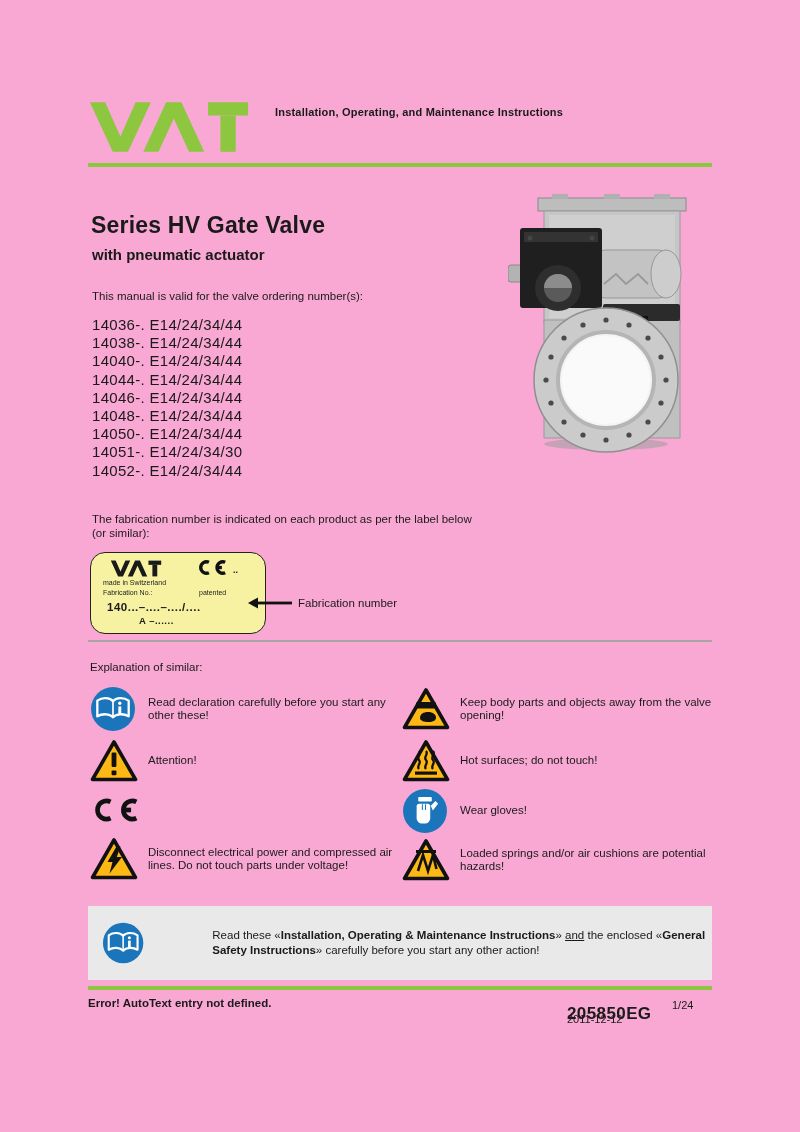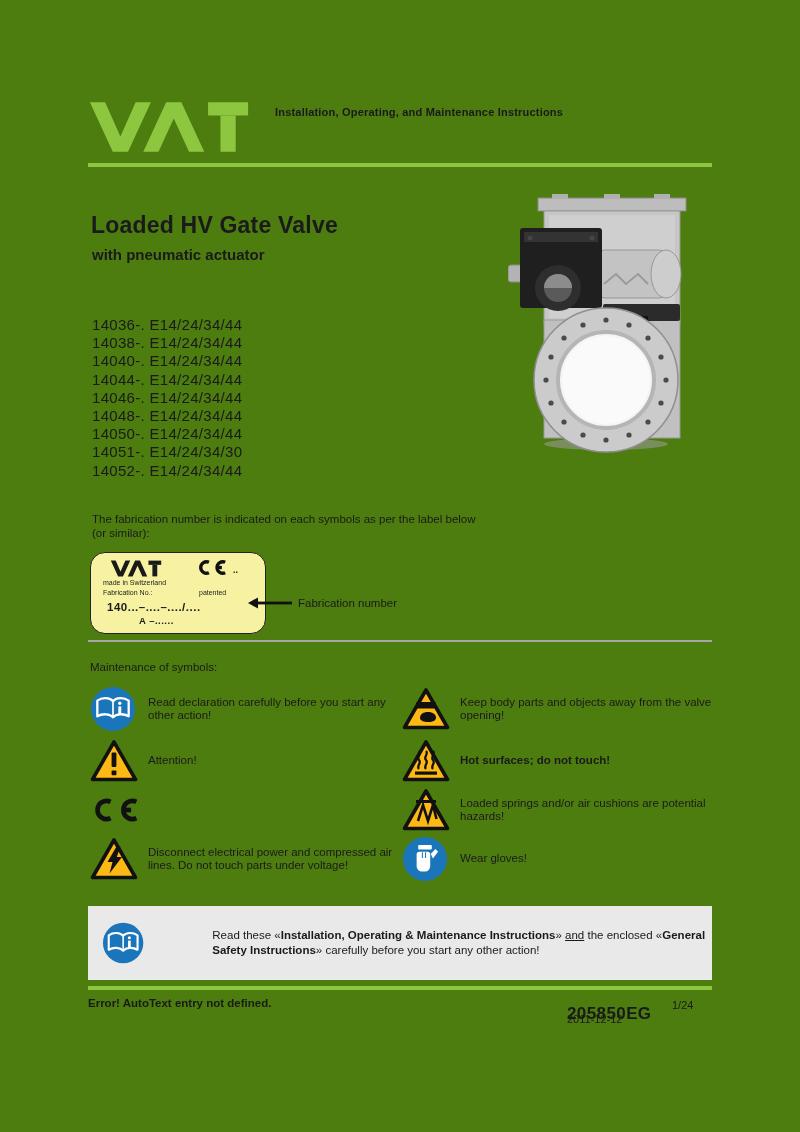--- a/index.html
+++ b/index.html
@@ -1,17 +1,17 @@
 <!DOCTYPE html>
 <html><head>
 <meta charset="utf-8">
 <style>
   html,body { margin:0; padding:0; background:#ffffff; }
   .page {
-    position:relative; width:800px; height:1132px; background:#4d7c0f;
+    position:relative; width:800px; height:1132px; background:#f9a8d4;
     font-family:"Liberation Sans","DejaVu Sans",sans-serif; color:#1a1a1a;
     overflow:hidden;
   }
   .abs { position:absolute; }
 
   
   .hdr-line1 { font-size:11px; font-weight:bold; letter-spacing:0.2px; }
   .hdr-line2 { font-size:14.5px; font-weight:bold; margin-top:6px; }
   .rule-green { background:#8DC63F; height:3.5px; }
   .rule-gray  { background:#a6a6a6; height:1.6px; }
@@ -68,23 +68,24 @@
     <polygon points="126,2 168,2 168,16 126,16" fill="#8DC63F"></polygon>
     <polygon points="139,16 155,16 155,54 139,54" fill="#8DC63F"></polygon>
   </svg>
 
   <div class="abs" style="left:275px; top:106px;">
     <div class="hdr-line1">Installation, Operating, and Maintenance Instructions</div>
   </div>
 
   <div class="abs rule-green" style="left:88px; top:163px; width:624px;"></div>
 
-  <div class="abs title" style="left:91px; top:212px;">Loaded HV Gate Valve</div>
+  <div class="abs title" style="left:91px; top:212px;">Series HV Gate Valve</div>
   <div class="abs subtitle" style="left:92px; top:246px;">with pneumatic actuator</div>
 
+  <div class="abs bodytext" style="left:92px; top:289px;">This manual is valid for the valve ordering number(s):</div>
 
   <div class="abs orders" style="left:92px; top:316px;">
     <div>14036-. E14/24/34/44</div>
     <div>14038-. E14/24/34/44</div>
     <div>14040-. E14/24/34/44</div>
     <div>14044-. E14/24/34/44</div>
     <div>14046-. E14/24/34/44</div>
     <div>14048-. E14/24/34/44</div>
     <div>14050-. E14/24/34/44</div>
     <div>14051-. E14/24/34/30</div>
@@ -131,21 +132,21 @@
         <circle cx="43" cy="211" r="2.6"></circle>
       <circle cx="38" cy="188" r="2.6"></circle>
         <circle cx="43" cy="165" r="2.6"></circle>
       <circle cx="56" cy="146" r="2.6"></circle>
         <circle cx="75" cy="133" r="2.6"></circle>
     </g>
     <circle cx="98" cy="188" r="48" fill="#f4f4f4" stroke="#b5b5b5" stroke-width="4"></circle>
     <circle cx="98" cy="188" r="44" fill="#fafafa"></circle>
   </svg>
 
-  <div class="abs bodytext" style="left:92px; top:512px; width:388px;">The fabrication number is indicated on each symbols as per the label below (or similar):</div>
+  <div class="abs bodytext" style="left:92px; top:512px; width:388px;">The fabrication number is indicated on each product as per the label below (or similar):</div>
 
   <div class="abs fab-label" style="left:90px; top:552px;">
     <svg class="abs" style="left:18px; top:7px;" width="54" height="17" viewBox="0 0 170 56">
       <polygon points="2,2 18,2 34,38 50,2 66,2 42,54 26,54" fill="#1a1a1a"></polygon>
       <polygon points="58,54 82,2 98,2 122,54 106,54 90,19 74,54" fill="#1a1a1a"></polygon>
       <polygon points="126,2 168,2 168,16 126,16" fill="#1a1a1a"></polygon>
       <polygon points="139,16 155,16 155,54 139,54" fill="#1a1a1a"></polygon>
     </svg>
     <svg class="abs" style="left:105px; top:6px;" width="34" height="17" viewBox="0 0 92 44">
       <path d="M35,8 A15.5,15.5 0 1 0 35,36" stroke="#111" stroke-width="9" fill="none"></path>
@@ -161,35 +162,35 @@
   </div>
 
   <svg class="abs" style="left:248px; top:597px;" width="44" height="12" viewBox="0 0 44 12">
     <polygon points="0,6 10,0.5 10,11.5" fill="#111"></polygon>
     <rect x="9" y="4.6" width="35" height="2.8" fill="#111"></rect>
   </svg>
   <div class="abs pointer-label" style="left:298px; top:597px;">Fabrication number</div>
 
   <div class="abs rule-gray" style="left:88px; top:640px; width:624px;"></div>
 
-  <div class="abs sym-heading" style="left:90px; top:661px;">Maintenance of symbols:</div>
+  <div class="abs sym-heading" style="left:90px; top:661px;">Explanation of similar:</div>
 
   <div class="sym-col" style="left:90px; width:320px;">
 
     <div class="sym-row" style="height:54px;">
       <div class="sym-icon-cell">
         <svg width="46" height="46" viewBox="0 0 44 44">
           <circle cx="22" cy="22" r="21" fill="#1B75BB"></circle>
           <path d="M7,14 C12,10.5 19,11 22,14.5 C25,11 32,10.5 37,14 L37,29 C32,26 25,26.5 22,30 C19,26.5 12,26 7,29 Z" fill="none" stroke="#fff" stroke-width="2.2" stroke-linejoin="round"></path>
           <line x1="22" y1="14.5" x2="22" y2="30" stroke="#fff" stroke-width="1.6"></line>
           <circle cx="28.5" cy="16.5" r="1.6" fill="#fff"></circle>
           <rect x="27.1" y="19.5" width="2.8" height="7.5" fill="#fff"></rect>
         </svg>
       </div>
-      <div class="sym-text" style="width:262px;">Read declaration carefully before you start any other action!</div>
+      <div class="sym-text" style="width:262px;">Read declaration carefully before you start any other these!</div>
     </div>
 
     <div class="sym-row" style="height:50px;">
       <div class="sym-icon-cell">
         <svg width="48" height="44" viewBox="0 0 48 44">
           <path d="M24,3 L45.5,40.5 L2.5,40.5 Z" fill="#FDB815" stroke="#111" stroke-width="3.6" stroke-linejoin="round"></path>
           <rect x="21.6" y="13.5" width="4.8" height="14.5" rx="1.2" fill="#111"></rect>
           <rect x="21.6" y="31.5" width="4.8" height="4.8" rx="0.8" fill="#111"></rect>
         </svg>
       </div>
@@ -233,46 +234,46 @@
     <div class="sym-row" style="height:50px;">
       <div class="sym-icon-cell">
         <svg width="48" height="44" viewBox="0 0 48 44">
           <path d="M24,3 L45.5,40.5 L2.5,40.5 Z" fill="#FDB815" stroke="#111" stroke-width="3.6" stroke-linejoin="round"></path>
           <path d="M17,12 c3,3 -3,6 0,9 c3,3 -3,6 0,9" stroke="#111" stroke-width="2.3" fill="none"></path>
           <path d="M24,12 c3,3 -3,6 0,9 c3,3 -3,6 0,9" stroke="#111" stroke-width="2.3" fill="none"></path>
           <path d="M31,12 c3,3 -3,6 0,9 c3,3 -3,6 0,9" stroke="#111" stroke-width="2.3" fill="none"></path>
           <rect x="13" y="32.5" width="22" height="3.2" fill="#111"></rect>
         </svg>
       </div>
-      <div class="sym-text" style="width:252px;font-weight:bold;">Hot surfaces; do not touch!</div>
-    </div>
-
-    <div class="sym-row" style="height:48px;">
-      <div class="sym-icon-cell">
-        <svg width="48" height="44" viewBox="0 0 48 44">
-          <path d="M24,3 L45.5,40.5 L2.5,40.5 Z" fill="#FDB815" stroke="#111" stroke-width="3.6" stroke-linejoin="round"></path>
-          <rect x="14" y="12" width="20" height="3" fill="#111"></rect>
-          <path d="M16,33 L21,17 L26,33 L31,17 L34.5,31" stroke="#111" stroke-width="2.6" fill="none"></path>
-        </svg>
-      </div>
-      <div class="sym-text" style="width:252px;">Loaded springs and/or air cushions are potential hazards!</div>
+      <div class="sym-text" style="width:252px;">Hot surfaces; do not touch!</div>
     </div>
 
     <div class="sym-row" style="height:50px;">
       <div class="sym-icon-cell">
         <svg width="46" height="46" viewBox="0 0 44 44">
           <circle cx="22" cy="22" r="21" fill="#1B75BB"></circle>
           <rect x="15.5" y="8.5" width="13" height="4.5" rx="1" fill="#fff"></rect>
           <path d="M16.5,15 h8 a2.5,2.5 0 0 1 2.5,2.5 v11.5 a5,5 0 0 1 -5,5 h-3 a5,5 0 0 1 -5,-5 v-11.5 a2.5,2.5 0 0 1 2.5,-2.5 Z" fill="#fff"></path>
           <path d="M27.5,17 l4.5,-4.5 2.5,2.5 -5,6.5 Z" fill="#fff"></path>
           <line x1="19.5" y1="15.5" x2="19.5" y2="21" stroke="#1B75BB" stroke-width="1"></line>
           <line x1="22.5" y1="15.5" x2="22.5" y2="21" stroke="#1B75BB" stroke-width="1"></line>
         </svg>
       </div>
       <div class="sym-text" style="width:252px;">Wear gloves!</div>
+    </div>
+
+    <div class="sym-row" style="height:48px;">
+      <div class="sym-icon-cell">
+        <svg width="48" height="44" viewBox="0 0 48 44">
+          <path d="M24,3 L45.5,40.5 L2.5,40.5 Z" fill="#FDB815" stroke="#111" stroke-width="3.6" stroke-linejoin="round"></path>
+          <rect x="14" y="12" width="20" height="3" fill="#111"></rect>
+          <path d="M16,33 L21,17 L26,33 L31,17 L34.5,31" stroke="#111" stroke-width="2.6" fill="none"></path>
+        </svg>
+      </div>
+      <div class="sym-text" style="width:252px;">Loaded springs and/or air cushions are potential hazards!</div>
     </div>
   </div>
 
   <div class="abs notice-box">
     <svg width="44" height="44" viewBox="0 0 44 44">
       <circle cx="22" cy="22" r="21" fill="#1B75BB"></circle>
       <path d="M7,14 C12,10.5 19,11 22,14.5 C25,11 32,10.5 37,14 L37,29 C32,26 25,26.5 22,30 C19,26.5 12,26 7,29 Z" fill="none" stroke="#fff" stroke-width="2.2" stroke-linejoin="round"></path>
       <line x1="22" y1="14.5" x2="22" y2="30" stroke="#fff" stroke-width="1.6"></line>
       <circle cx="28.5" cy="16.5" r="1.6" fill="#fff"></circle>
       <rect x="27.1" y="19.5" width="2.8" height="7.5" fill="#fff"></rect>

